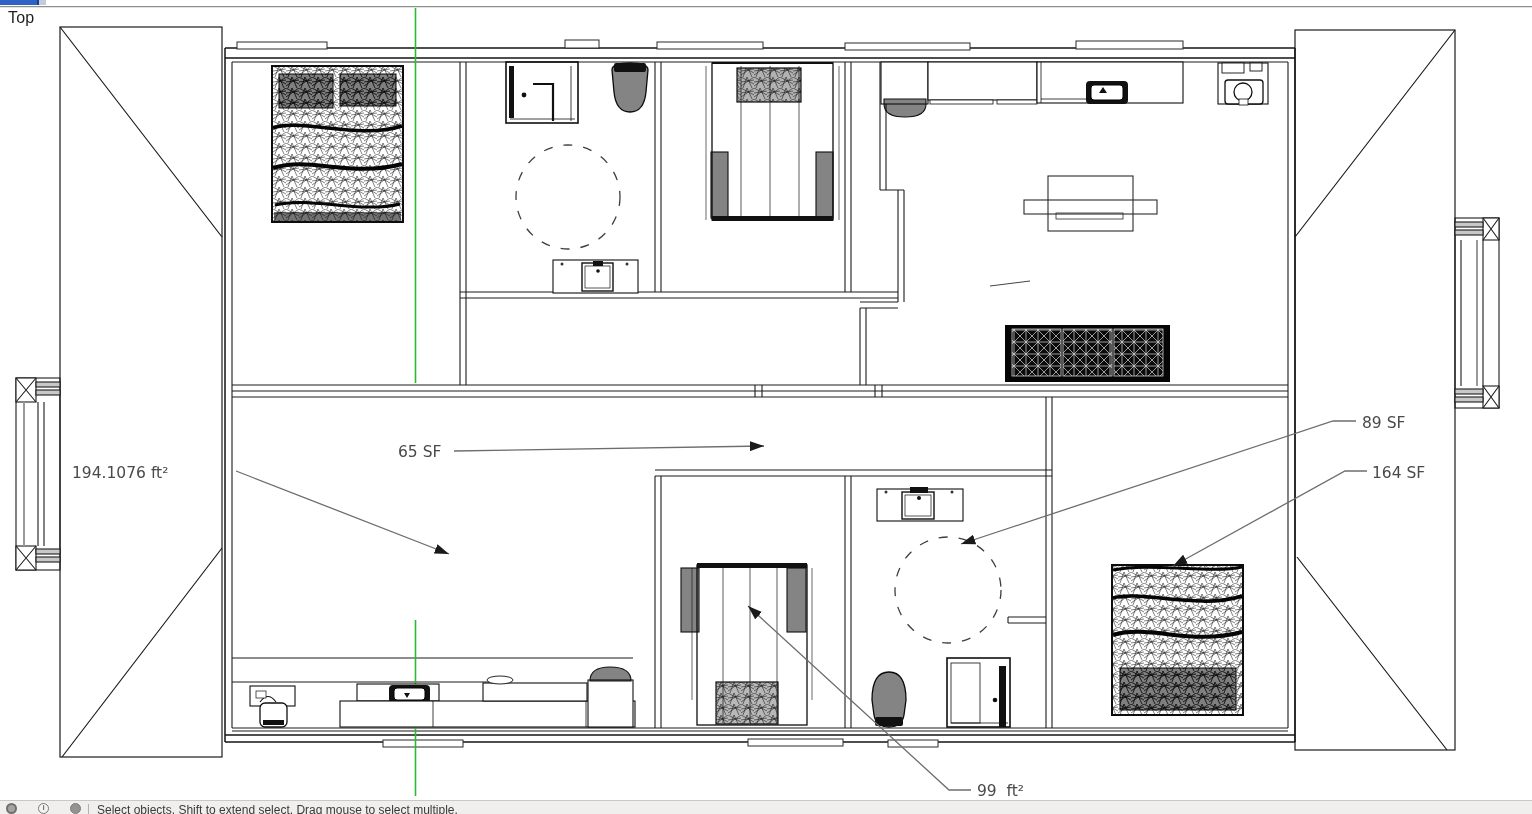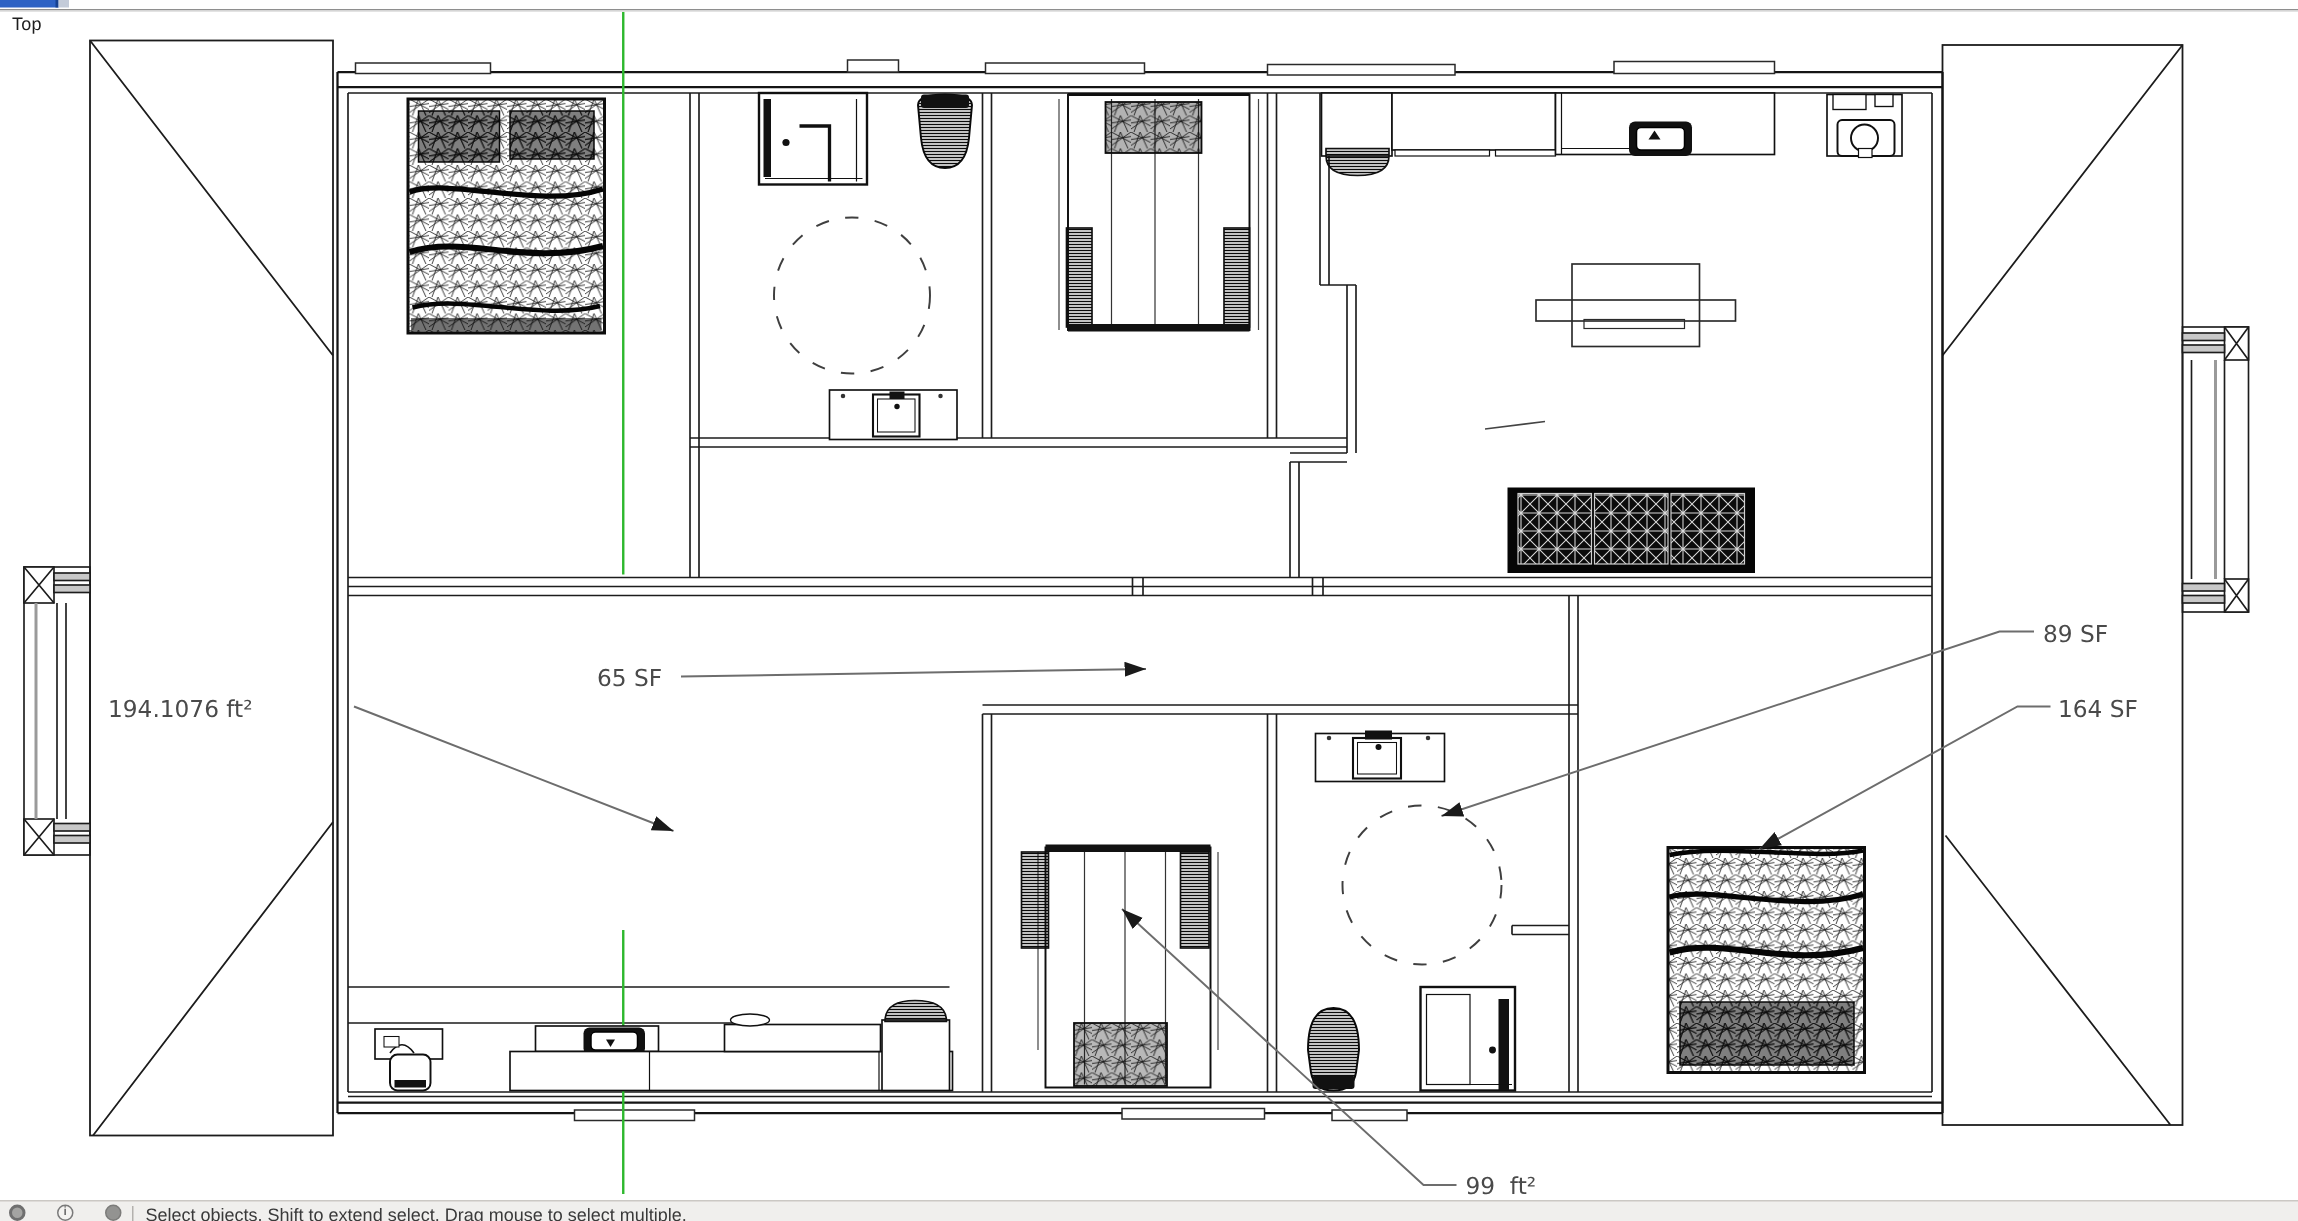--- a/index.html
+++ b/index.html
@@ -6,21 +6,21 @@
   body{width:1532px;height:814px;overflow:hidden;background:#ffffff;
        font-family:"Liberation Sans",sans-serif;position:relative;}
   .page{position:absolute;inset:0;width:1532px;height:814px;background:#fff;}
   
   .top-chrome{position:absolute;left:0;top:0;width:1532px;height:8px;background:#fff;}
   .tab-blue{position:absolute;left:0;top:0;width:37px;height:5px;background:#2e62c4;border-right:2px solid #17418f;}
   .tab-stub{position:absolute;left:39px;top:0;width:7px;height:5px;background:#c3cbd9;}
   .chrome-line{position:absolute;left:0;top:6px;width:1532px;height:1px;background:#8e8e8e;}
   .chrome-line2{position:absolute;left:0;top:7px;width:1532px;height:1px;background:#e3e3e3;}
   
-  .view-label{position:absolute;left:8px;top:9px;font-size:12px;color:#1e1e1e;letter-spacing:.2px;}
+  .view-label{position:absolute;left:8px;top:9px;font-size:16px;color:#1e1e1e;letter-spacing:.2px;}
   
   svg.plan{position:absolute;left:0;top:0;}
   .lbl{font-family:"DejaVu Sans","Liberation Sans",sans-serif;font-size:15.5px;fill:#4a4a4a;}
   
   .status-wrap{position:absolute;left:0;top:797px;width:1532px;height:17px;background:#fff;}
   .status-bar{position:absolute;left:0;top:3px;width:1532px;height:14px;background:#f0efed;border-top:1px solid #cbc8c4;}
   .sb-icon{position:absolute;top:2px;width:11px;height:11px;border-radius:50%;}
   .sb-i1{left:6px;border:2px solid #6f6f6f;background:#a4a4a2;box-sizing:border-box;}
   .sb-i2{left:38px;border:1.5px solid #7a7a7a;box-sizing:border-box;background:#f4f3f1;
          color:#707070;font-size:8px;font-weight:bold;text-align:center;line-height:8px;}

